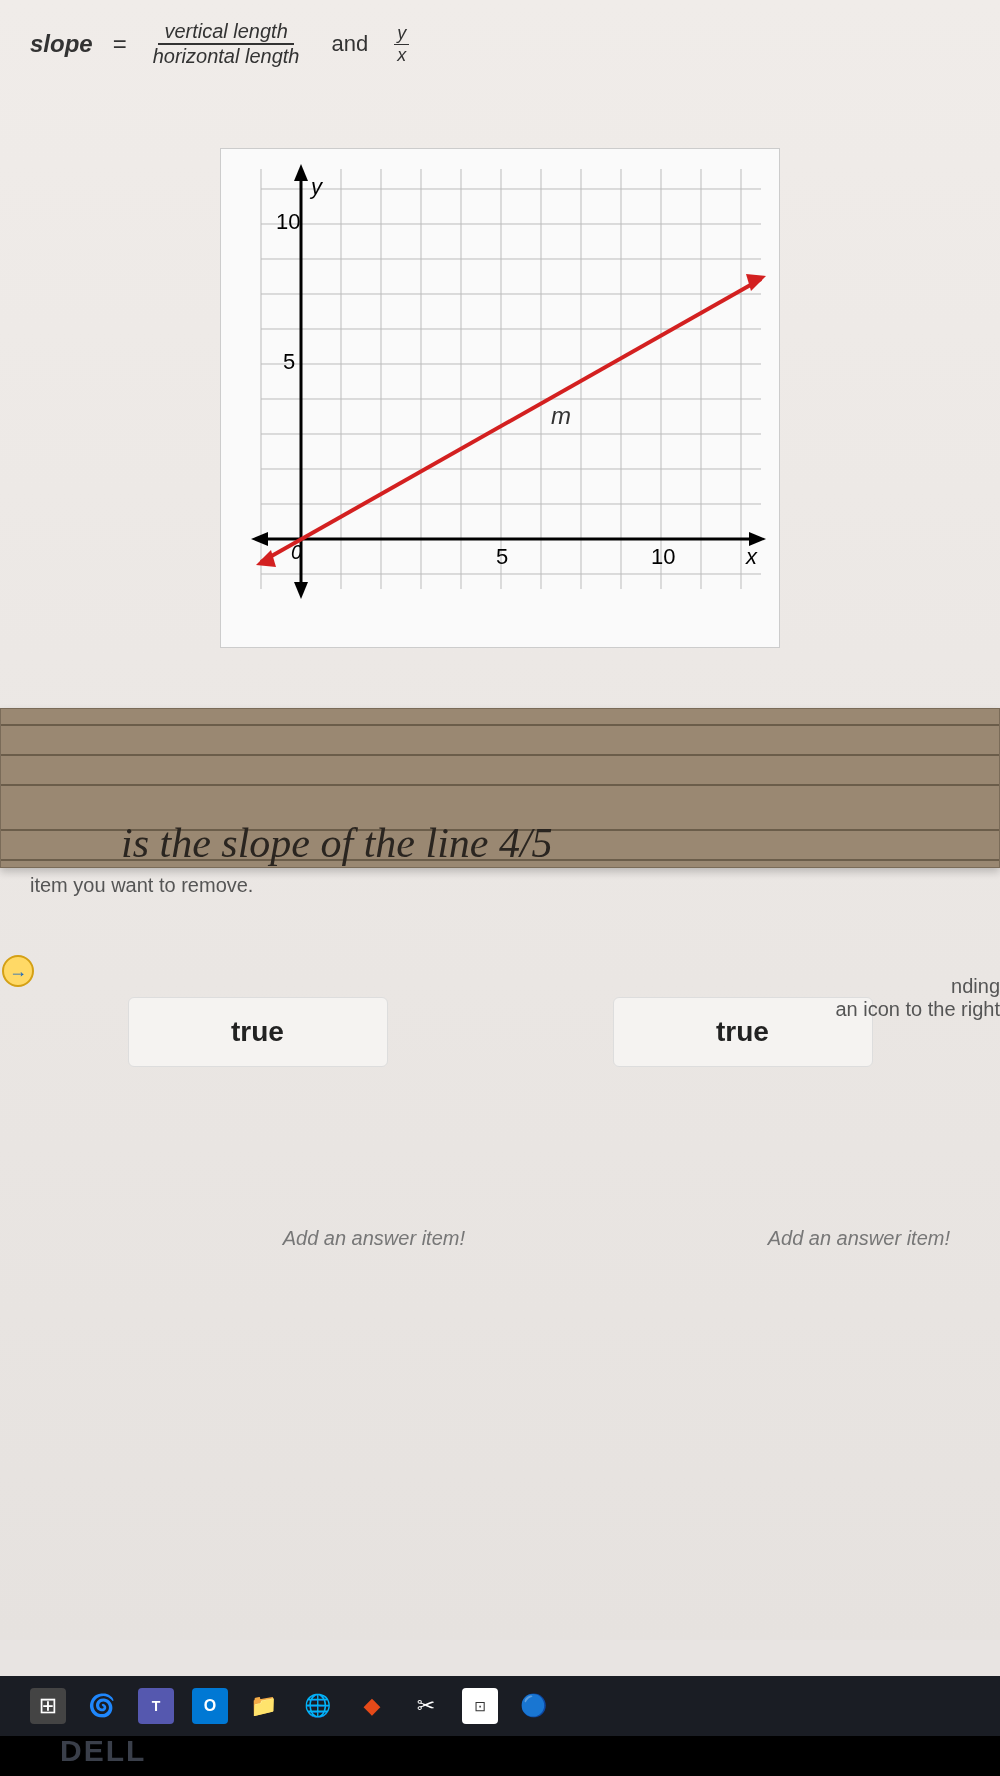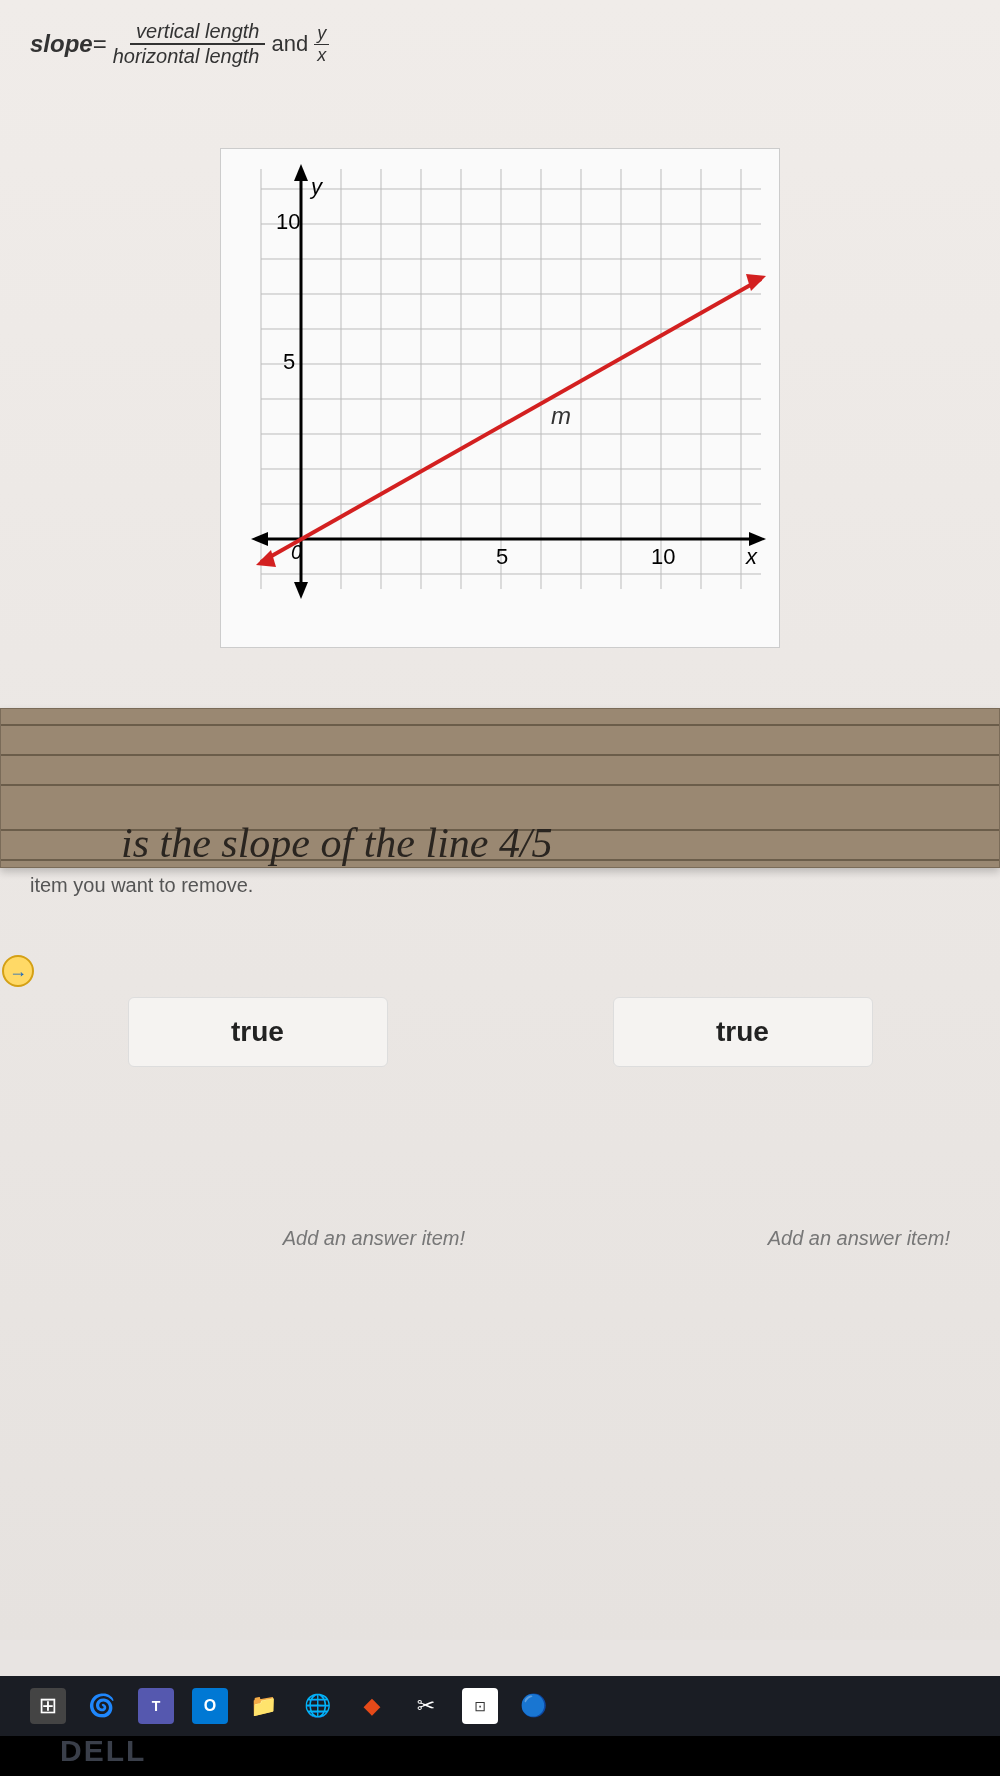--- a/index.html
+++ b/index.html
@@ -14,25 +14,25 @@
   .content {
     padding: 20px 30px;
     background: linear-gradient(180deg, #f0ece9 0%, #e6e2df 100%);
     height: 1640px;
   }
   .formula {
     font-size: 24px;
     color: #333;
     display: flex;
     align-items: center;
-    gap: 0;
+    gap: 20px;
     margin-bottom: 80px;
   }
   .formula .slope { font-weight: bold; font-style: italic; }
-  .formula .frac { display: inline-flex; flex-direction: column; align-items: flex-end; font-style: italic; font-size: 20px; }
+  .formula .frac { display: inline-flex; flex-direction: column; align-items: center; font-style: italic; font-size: 20px; }
   .formula .frac .num { border-bottom: 2px solid #333; padding: 0 6px; }
   .formula .frac .den { padding: 0 6px; }
   .formula .and { font-size: 22px; margin: 0 6px; }
   .formula .frac2 { display: inline-flex; flex-direction: column; align-items: center; font-style: italic; font-size: 18px; }
   .formula .frac2 .num { border-bottom: 1.5px solid #333; padding: 0 3px; }
 
   .graph-wrap { display: flex; justify-content: center; margin-bottom: 60px; }
   .graph {
     width: 560px;
     height: 500px;
@@ -253,20 +253,24 @@
 
   <div class="sticky-note">
     <div class="handwriting">is the slope of the line 4/5</div>
   </div>
 
   <div class="arrow-btn">
     <span>→</span>
   </div>
 
   <div class="instr item-remove">item you want to remove.</div>
+  <div class="instr-right">
+    <div>nding</div>
+    <div>an icon to the right</div>
+  </div>
 
   <div class="answers">
     <div class="answer-col">
       <div class="answer-header">true</div>
       <div class="add-item">Add an answer item!</div>
     </div>
     <div class="answer-col">
       <div class="answer-header">true</div>
       <div class="add-item">Add an answer item!</div>
     </div>

